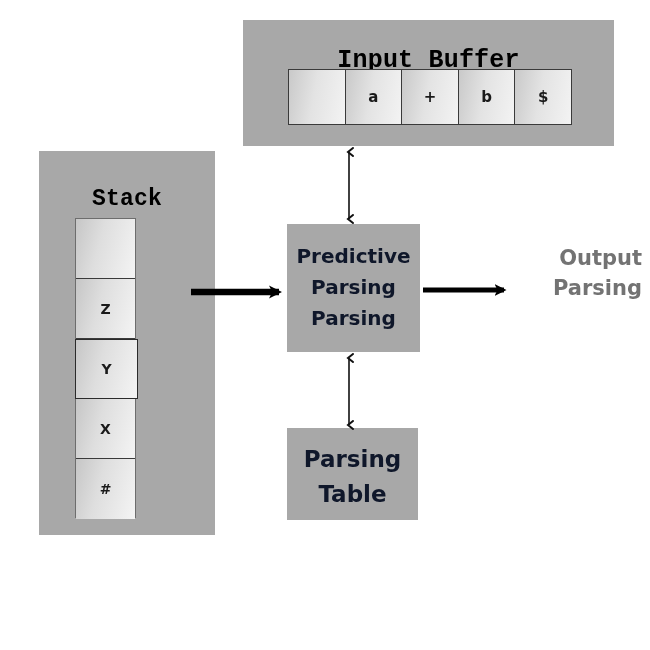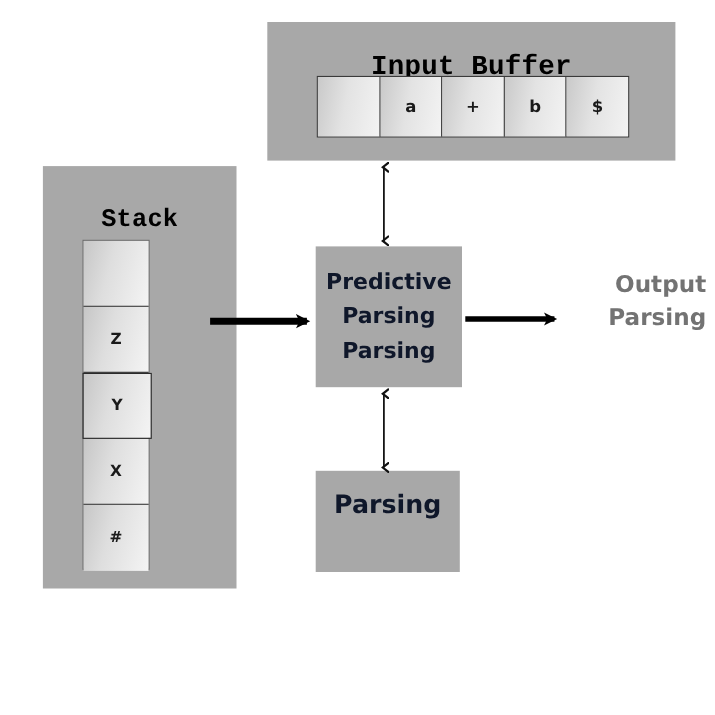--- a/index.html
+++ b/index.html
@@ -196,20 +196,21 @@
     <div class="box-label" id="parsing-program-label">
       <div>Predictive</div>
       <div>Parsing</div>
       <div>Parsing</div>
     </div>
   </div>
 
   <div class="panel" id="parsing-table-box">
     <div class="box-label" id="parsing-table-label">
       <div>Parsing</div>
+      <div>Table</div>
     </div>
   </div>
 
   <div id="output-stream-label">
     <div>Output</div>
     <div>Parsing</div>
   </div>
 
   <svg id="arrows" viewBox="0 0 650 650">
     <defs>

